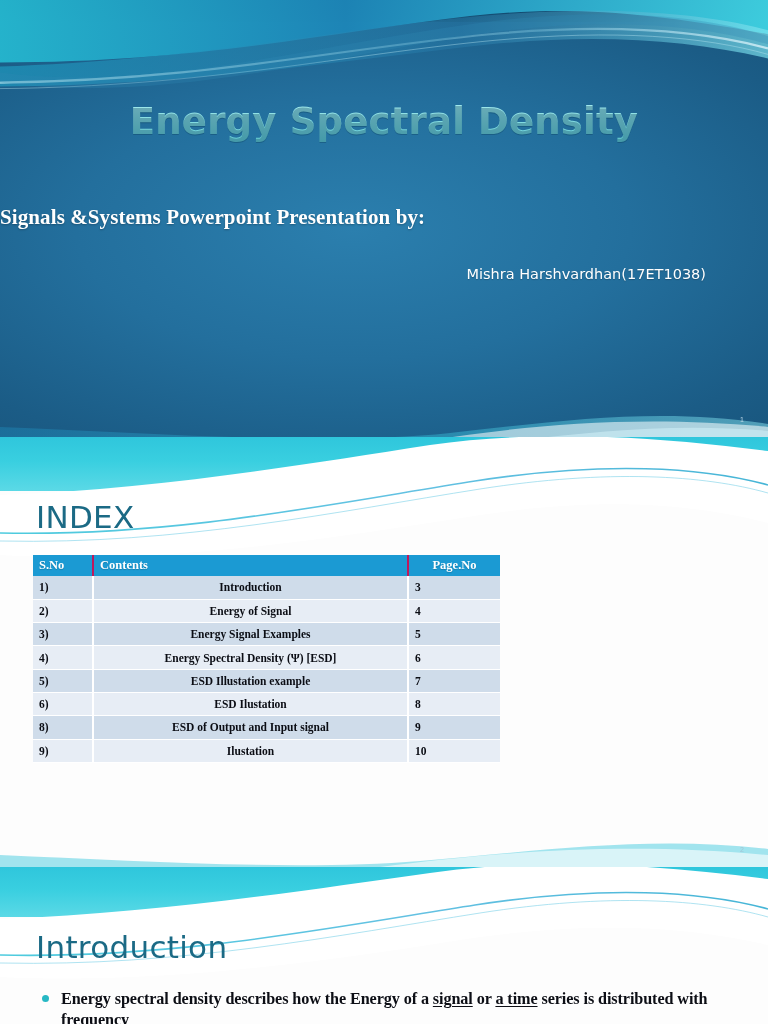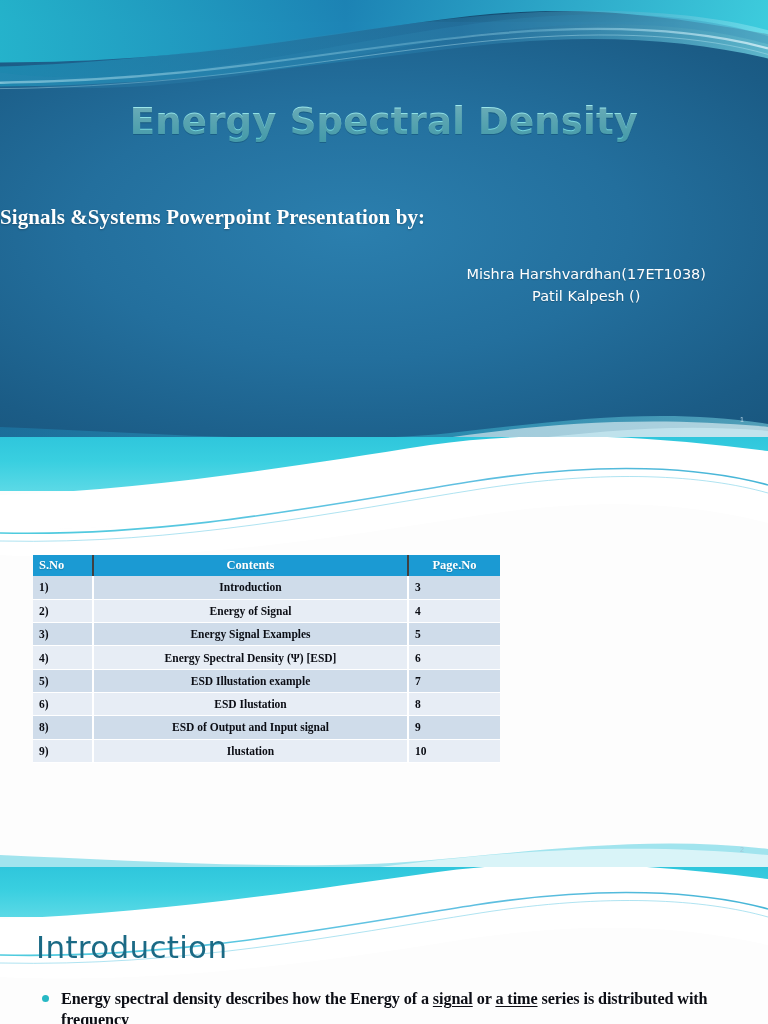--- a/index.html
+++ b/index.html
@@ -123,25 +123,25 @@
   .idx-table col.c-page { width: 92px; }
 
   .idx-table thead th {
     background: #1b9ad3;
     color: #ffffff;
     font-size: 12.5px;
     font-weight: bold;
     height: 21px;
     line-height: 21px;
     padding: 0 6px;
-    border-right: 2px solid #404040;
+    border-right: 2px solid #be185d;
     text-shadow: 0 1px 1px rgba(0,0,0,0.18);
   }
   .idx-table thead th.h-sno  { text-align: left; }
-  .idx-table thead th.h-cont { text-align: center; }
+  .idx-table thead th.h-cont { text-align: left; }
   .idx-table thead th.h-page { text-align: center; border-right: none; }
 
   .idx-table tbody td {
     font-size: 11.5px;
     color: #0b0d14;
     height: 23.3px;
     padding: 0 6px;
     border-right: 2px solid #ffffff;
     border-bottom: 1px solid #ffffff;
   }
@@ -238,21 +238,20 @@
       <path d="M430,437 C520,424 630,411 768,424 L768,437 Z" fill="#ffffff" opacity="0.55"></path>
       <path d="M520,437 C600,428 680,420 768,428 L768,437 Z" fill="#cfeef6" opacity="0.6"></path>
     </svg>
 
     <h1 class="ttl-main">Energy Spectral Density</h1>
 
     <div class="ttl-sub">Signals &amp;Systems Powerpoint Presentation by:</div>
 
     <div class="authors">
       <div>Mishra Harshvardhan(17ET1038)</div>
-      <div>Patil Kalpesh ()</div>
     </div>
 
     <div class="slide-num on-dark">1</div>
   </section>
 
   <section class="slide-index">
     <div class="cyan-band"></div>
 
     <svg class="swoosh-svg" viewBox="0 0 768 430" preserveAspectRatio="none">
       <defs>
@@ -273,20 +272,21 @@
       <path d="M0,92 C170,96 330,62 470,40 C600,20 700,26 768,44 L768,86
                C690,66 600,60 480,78 C340,100 170,128 0,118 Z" fill="#ffffff"></path>
 
       <path d="M0,96 C175,100 335,66 475,44 C605,24 702,30 768,48" stroke="url(#ig2)" stroke-width="1.6" fill="none" opacity="0.85"></path>
       <path d="M0,104 C180,108 340,74 480,52 C608,32 704,38 768,56" stroke="#7fd3e8" stroke-width="0.9" fill="none" opacity="0.7"></path>
 
       <path d="M0,430 L768,430 L768,412 C650,398 540,414 420,424 C300,434 140,424 0,418 Z" fill="#46cbe0" opacity="0.5"></path>
       <path d="M380,430 C490,416 620,404 768,418 L768,430 Z" fill="#ffffff" opacity="0.6"></path>
     </svg>
 
+    <h2 class="head-big" style="top:505px; position:absolute; left:36px; top:62px;">INDEX</h2>
 
     <table class="idx-table">
       <colgroup>
         <col class="c-sno">
           <col class="c-cont">
           <col class="c-page">
       </colgroup>
       <thead>
         <tr>
           <th class="h-sno">S.No</th>

